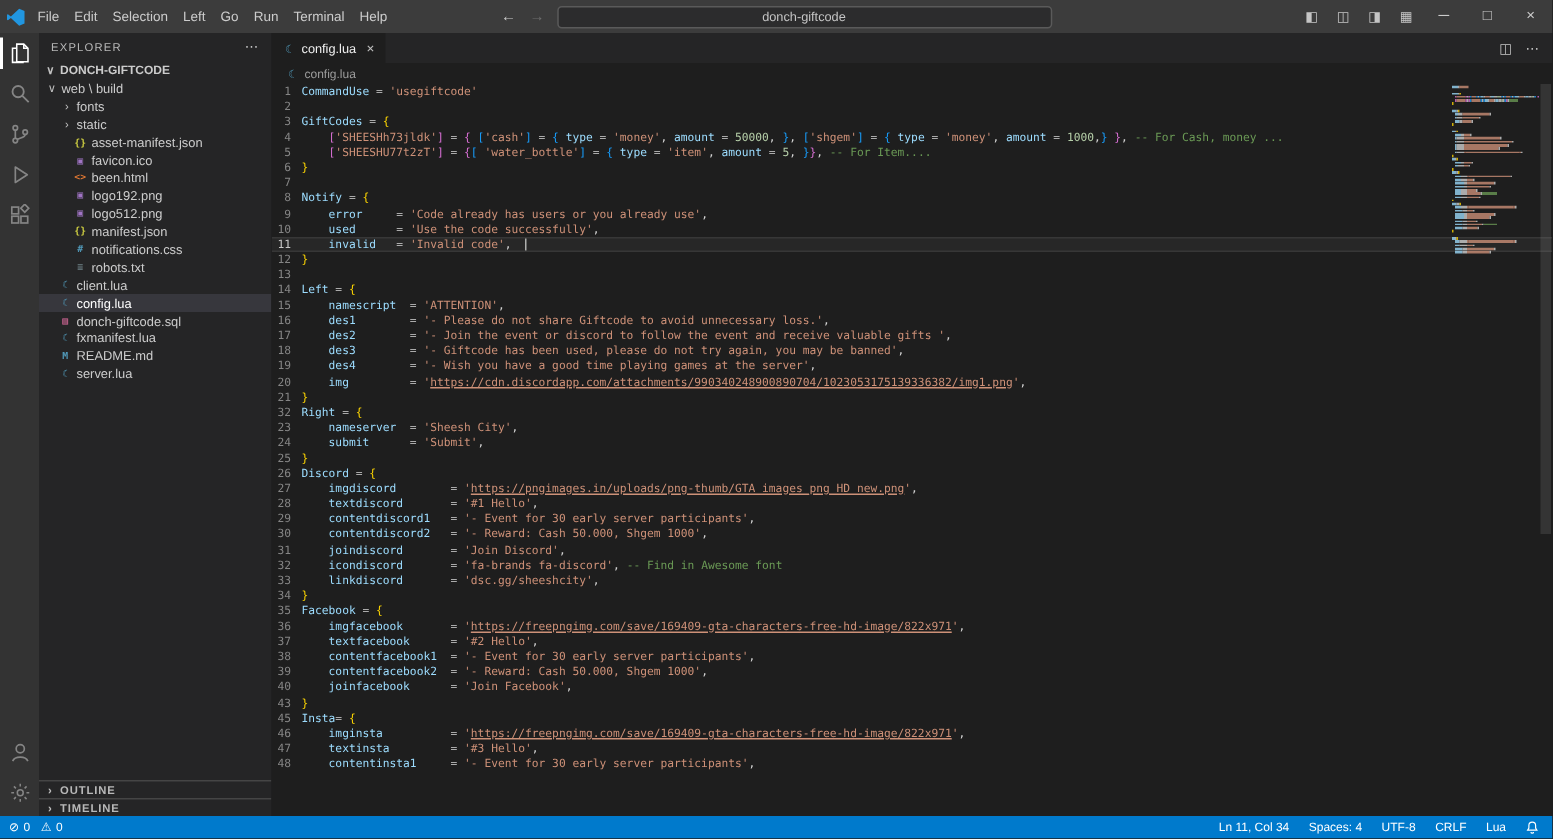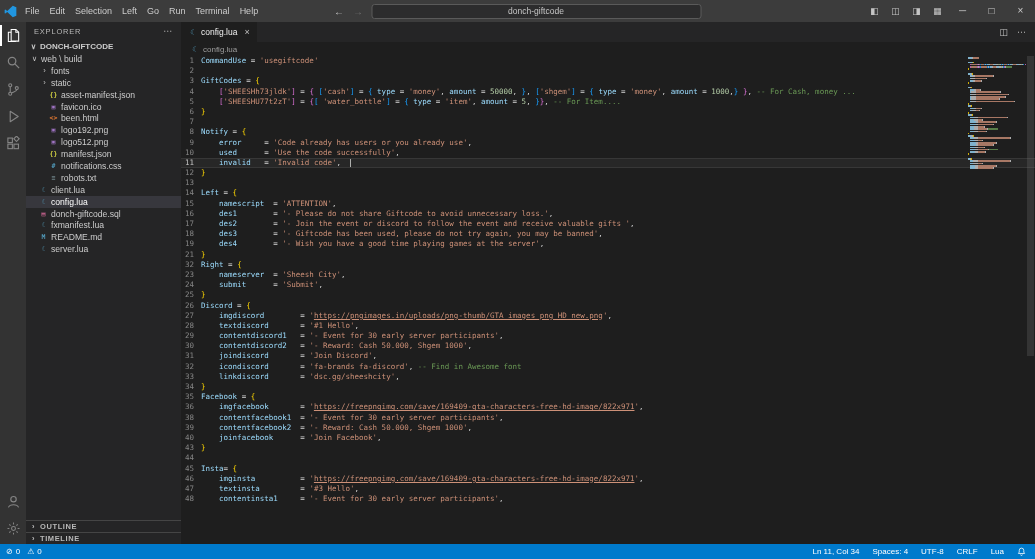--- a/index.html
+++ b/index.html
@@ -304,41 +304,42 @@
           <div class="code-line"><span class="gutter">10</span><span class="line-content"><span class="t-p">    </span><span class="t-v">used</span><span class="t-p">      = </span><span class="t-s">'Use the code successfully'</span><span class="t-p">,</span></span></div>
           <div class="code-line active"><span class="gutter">11</span><span class="line-content"><span class="t-p">    </span><span class="t-v">invalid</span><span class="t-p">   = </span><span class="t-s">'Invalid code'</span><span class="t-p">,</span><span class="cursor" style="margin-left: 9.034px;"></span></span></div>
           <div class="code-line"><span class="gutter">12</span><span class="line-content"><span class="t-b1">}</span></span></div>
           <div class="code-line"><span class="gutter">13</span><span class="line-content"></span></div>
           <div class="code-line"><span class="gutter">14</span><span class="line-content"><span class="t-v">Left</span><span class="t-p"> = </span><span class="t-b1">{</span></span></div>
           <div class="code-line"><span class="gutter">15</span><span class="line-content"><span class="t-p">    </span><span class="t-v">namescript</span><span class="t-p">  = </span><span class="t-s">'ATTENTION'</span><span class="t-p">,</span></span></div>
           <div class="code-line"><span class="gutter">16</span><span class="line-content"><span class="t-p">    </span><span class="t-v">des1</span><span class="t-p">        = </span><span class="t-s">'- Please do not share Giftcode to avoid unnecessary loss.'</span><span class="t-p">,</span></span></div>
           <div class="code-line"><span class="gutter">17</span><span class="line-content"><span class="t-p">    </span><span class="t-v">des2</span><span class="t-p">        = </span><span class="t-s">'- Join the event or discord to follow the event and receive valuable gifts '</span><span class="t-p">,</span></span></div>
           <div class="code-line"><span class="gutter">18</span><span class="line-content"><span class="t-p">    </span><span class="t-v">des3</span><span class="t-p">        = </span><span class="t-s">'- Giftcode has been used, please do not try again, you may be banned'</span><span class="t-p">,</span></span></div>
           <div class="code-line"><span class="gutter">19</span><span class="line-content"><span class="t-p">    </span><span class="t-v">des4</span><span class="t-p">        = </span><span class="t-s">'- Wish you have a good time playing games at the server'</span><span class="t-p">,</span></span></div>
+          <div class="code-line"><span class="gutter">20</span><span class="line-content"><span class="t-p">    </span><span class="t-v">img</span><span class="t-p">         = </span><span class="t-s">'</span><span class="t-u">https://cdn.discordapp.com/attachments/990340248900890704/1023053175139336382/img1.png</span><span class="t-s">'</span><span class="t-p">,</span></span></div>
           <div class="code-line"><span class="gutter">21</span><span class="line-content"><span class="t-b1">}</span></span></div>
           <div class="code-line"><span class="gutter">32</span><span class="line-content"><span class="t-v">Right</span><span class="t-p"> = </span><span class="t-b1">{</span></span></div>
           <div class="code-line"><span class="gutter">23</span><span class="line-content"><span class="t-p">    </span><span class="t-v">nameserver</span><span class="t-p">  = </span><span class="t-s">'Sheesh City'</span><span class="t-p">,</span></span></div>
           <div class="code-line"><span class="gutter">24</span><span class="line-content"><span class="t-p">    </span><span class="t-v">submit</span><span class="t-p">      = </span><span class="t-s">'Submit'</span><span class="t-p">,</span></span></div>
           <div class="code-line"><span class="gutter">25</span><span class="line-content"><span class="t-b1">}</span></span></div>
           <div class="code-line"><span class="gutter">26</span><span class="line-content"><span class="t-v">Discord</span><span class="t-p"> = </span><span class="t-b1">{</span></span></div>
           <div class="code-line"><span class="gutter">27</span><span class="line-content"><span class="t-p">    </span><span class="t-v">imgdiscord</span><span class="t-p">        = </span><span class="t-s">'</span><span class="t-u">https://pngimages.in/uploads/png-thumb/GTA_images_png_HD_new.png</span><span class="t-s">'</span><span class="t-p">,</span></span></div>
           <div class="code-line"><span class="gutter">28</span><span class="line-content"><span class="t-p">    </span><span class="t-v">textdiscord</span><span class="t-p">       = </span><span class="t-s">'#1 Hello'</span><span class="t-p">,</span></span></div>
           <div class="code-line"><span class="gutter">29</span><span class="line-content"><span class="t-p">    </span><span class="t-v">contentdiscord1</span><span class="t-p">   = </span><span class="t-s">'- Event for 30 early server participants'</span><span class="t-p">,</span></span></div>
           <div class="code-line"><span class="gutter">30</span><span class="line-content"><span class="t-p">    </span><span class="t-v">contentdiscord2</span><span class="t-p">   = </span><span class="t-s">'- Reward: Cash 50.000, Shgem 1000'</span><span class="t-p">,</span></span></div>
           <div class="code-line"><span class="gutter">31</span><span class="line-content"><span class="t-p">    </span><span class="t-v">joindiscord</span><span class="t-p">       = </span><span class="t-s">'Join Discord'</span><span class="t-p">,</span></span></div>
           <div class="code-line"><span class="gutter">32</span><span class="line-content"><span class="t-p">    </span><span class="t-v">icondiscord</span><span class="t-p">       = </span><span class="t-s">'fa-brands fa-discord'</span><span class="t-p">, </span><span class="t-c">-- Find in Awesome font</span></span></div>
           <div class="code-line"><span class="gutter">33</span><span class="line-content"><span class="t-p">    </span><span class="t-v">linkdiscord</span><span class="t-p">       = </span><span class="t-s">'dsc.gg/sheeshcity'</span><span class="t-p">,</span></span></div>
           <div class="code-line"><span class="gutter">34</span><span class="line-content"><span class="t-b1">}</span></span></div>
           <div class="code-line"><span class="gutter">35</span><span class="line-content"><span class="t-v">Facebook</span><span class="t-p"> = </span><span class="t-b1">{</span></span></div>
           <div class="code-line"><span class="gutter">36</span><span class="line-content"><span class="t-p">    </span><span class="t-v">imgfacebook</span><span class="t-p">       = </span><span class="t-s">'</span><span class="t-u">https://freepngimg.com/save/169409-gta-characters-free-hd-image/822x971</span><span class="t-s">'</span><span class="t-p">,</span></span></div>
+          <div class="code-line"><span class="gutter">37</span><span class="line-content"><span class="t-p">    </span><span class="t-v">textfacebook</span><span class="t-p">      = </span><span class="t-s">'#2 Hello'</span><span class="t-p">,</span></span></div>
           <div class="code-line"><span class="gutter">38</span><span class="line-content"><span class="t-p">    </span><span class="t-v">contentfacebook1</span><span class="t-p">  = </span><span class="t-s">'- Event for 30 early server participants'</span><span class="t-p">,</span></span></div>
           <div class="code-line"><span class="gutter">39</span><span class="line-content"><span class="t-p">    </span><span class="t-v">contentfacebook2</span><span class="t-p">  = </span><span class="t-s">'- Reward: Cash 50.000, Shgem 1000'</span><span class="t-p">,</span></span></div>
           <div class="code-line"><span class="gutter">40</span><span class="line-content"><span class="t-p">    </span><span class="t-v">joinfacebook</span><span class="t-p">      = </span><span class="t-s">'Join Facebook'</span><span class="t-p">,</span></span></div>
           <div class="code-line"><span class="gutter">43</span><span class="line-content"><span class="t-b1">}</span></span></div>
-          <div class="code-line"><span class="gutter">44</span><span class="line-content"></span></div>
           <div class="code-line"><span class="gutter">45</span><span class="line-content"><span class="t-v">Insta</span><span class="t-p">= </span><span class="t-b1">{</span></span></div>
           <div class="code-line"><span class="gutter">46</span><span class="line-content"><span class="t-p">    </span><span class="t-v">imginsta</span><span class="t-p">          = </span><span class="t-s">'</span><span class="t-u">https://freepngimg.com/save/169409-gta-characters-free-hd-image/822x971</span><span class="t-s">'</span><span class="t-p">,</span></span></div>
           <div class="code-line"><span class="gutter">47</span><span class="line-content"><span class="t-p">    </span><span class="t-v">textinsta</span><span class="t-p">         = </span><span class="t-s">'#3 Hello'</span><span class="t-p">,</span></span></div>
           <div class="code-line"><span class="gutter">48</span><span class="line-content"><span class="t-p">    </span><span class="t-v">contentinsta1</span><span class="t-p">     = </span><span class="t-s">'- Event for 30 early server participants'</span><span class="t-p">,</span></span></div>
         </div>
       <div class="minimap">
           <div class="mm-line"><span class="mm-tok" style="width: 4.2px; background: rgb(156, 220, 254);"></span><span class="mm-tok" style="width: 1.26px; background: rgb(212, 212, 212);"></span><span class="mm-tok" style="width: 5.46px; background: rgb(206, 145, 120);"></span></div>
           <div class="mm-line"></div>
           <div class="mm-line"><span class="mm-tok" style="width: 3.78px; background: rgb(156, 220, 254);"></span><span class="mm-tok" style="width: 1.26px; background: rgb(212, 212, 212);"></span><span class="mm-tok" style="width: 1px; background: rgb(255, 215, 0);"></span></div>
           <div class="mm-line"><span class="mm-tok" style="width: 1.68px; background: transparent;"></span><span class="mm-tok" style="width: 1px; background: rgb(218, 112, 214);"></span><span class="mm-tok" style="width: 6.3px; background: rgb(206, 145, 120);"></span><span class="mm-tok" style="width: 1px; background: rgb(218, 112, 214);"></span><span class="mm-tok" style="width: 1.26px; background: rgb(212, 212, 212);"></span><span class="mm-tok" style="width: 1px; background: rgb(218, 112, 214);"></span><span class="mm-tok" style="width: 1px; background: rgb(23, 159, 255);"></span><span class="mm-tok" style="width: 2.52px; background: rgb(206, 145, 120);"></span><span class="mm-tok" style="width: 1px; background: rgb(23, 159, 255);"></span><span class="mm-tok" style="width: 1.26px; background: rgb(212, 212, 212);"></span><span class="mm-tok" style="width: 1px; background: rgb(23, 159, 255);"></span><span class="mm-tok" style="width: 1.68px; background: rgb(156, 220, 254);"></span><span class="mm-tok" style="width: 1.26px; background: rgb(212, 212, 212);"></span><span class="mm-tok" style="width: 2.94px; background: rgb(206, 145, 120);"></span><span class="mm-tok" style="width: 1px; background: rgb(212, 212, 212);"></span><span class="mm-tok" style="width: 2.52px; background: rgb(156, 220, 254);"></span><span class="mm-tok" style="width: 1.26px; background: rgb(212, 212, 212);"></span><span class="mm-tok" style="width: 2.1px; background: rgb(181, 206, 168);"></span><span class="mm-tok" style="width: 1px; background: rgb(212, 212, 212);"></span><span class="mm-tok" style="width: 1px; background: rgb(23, 159, 255);"></span><span class="mm-tok" style="width: 1px; background: rgb(212, 212, 212);"></span><span class="mm-tok" style="width: 1px; background: rgb(23, 159, 255);"></span><span class="mm-tok" style="width: 2.94px; background: rgb(206, 145, 120);"></span><span class="mm-tok" style="width: 1px; background: rgb(23, 159, 255);"></span><span class="mm-tok" style="width: 1.26px; background: rgb(212, 212, 212);"></span><span class="mm-tok" style="width: 1px; background: rgb(23, 159, 255);"></span><span class="mm-tok" style="width: 1.68px; background: rgb(156, 220, 254);"></span><span class="mm-tok" style="width: 1.26px; background: rgb(212, 212, 212);"></span><span class="mm-tok" style="width: 2.94px; background: rgb(206, 145, 120);"></span><span class="mm-tok" style="width: 1px; background: rgb(212, 212, 212);"></span><span class="mm-tok" style="width: 2.52px; background: rgb(156, 220, 254);"></span><span class="mm-tok" style="width: 1.26px; background: rgb(212, 212, 212);"></span><span class="mm-tok" style="width: 1.68px; background: rgb(181, 206, 168);"></span><span class="mm-tok" style="width: 1px; background: rgb(212, 212, 212);"></span><span class="mm-tok" style="width: 1px; background: rgb(23, 159, 255);"></span><span class="mm-tok" style="width: 1px; background: transparent;"></span><span class="mm-tok" style="width: 1px; background: rgb(218, 112, 214);"></span></div>

